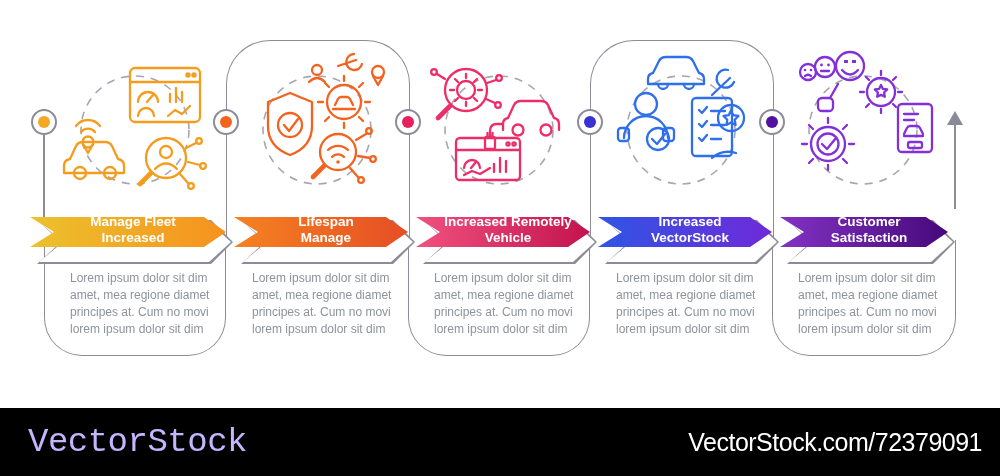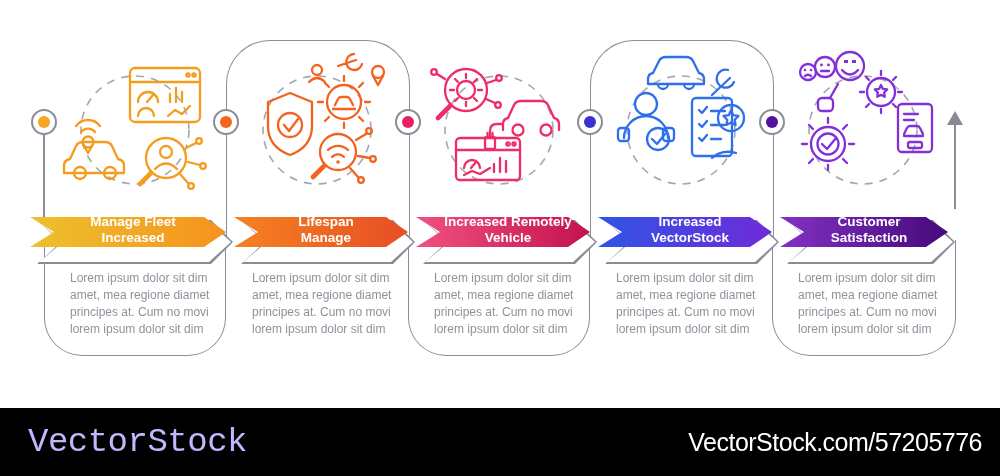--- a/index.html
+++ b/index.html
@@ -318,16 +318,16 @@
       <div>principes at. Cum no movi</div>
       <div>lorem ipsum dolor sit dim</div>
     </div>
   </section>
 
   <div class="end-arrow"></div>
   <div class="end-arrow-stem"></div>
 
   <div class="wm-bar">
     <span class="wm-brand">VectorStock</span>
-    <span class="wm-url">VectorStock.com/57205776</span>
+    <span class="wm-url">VectorStock.com/72379091</span>
   </div>
 
 </div>
 
 </body></html>

